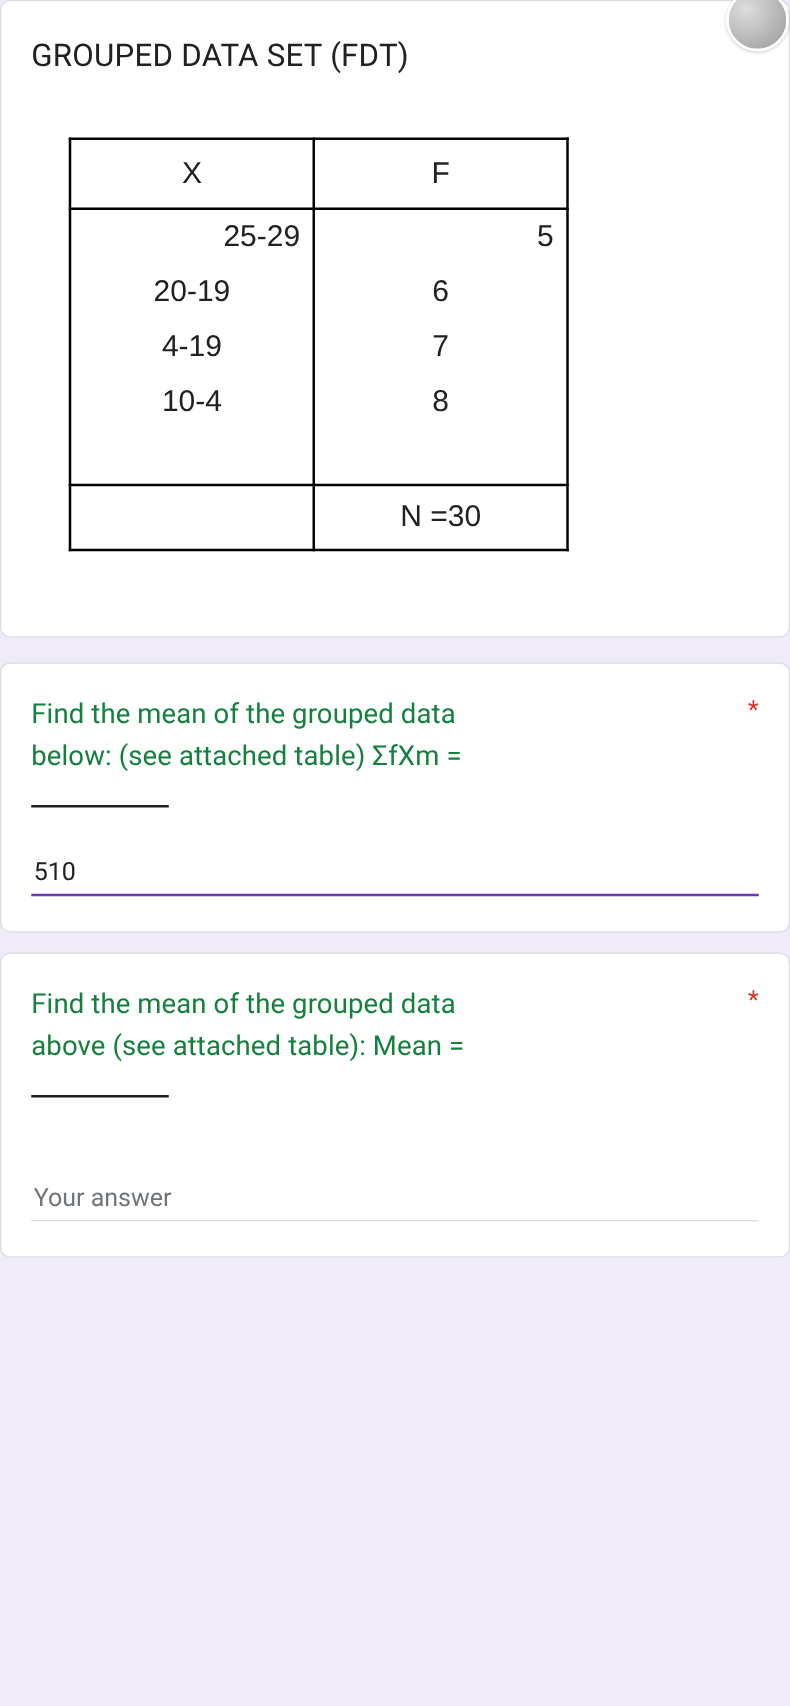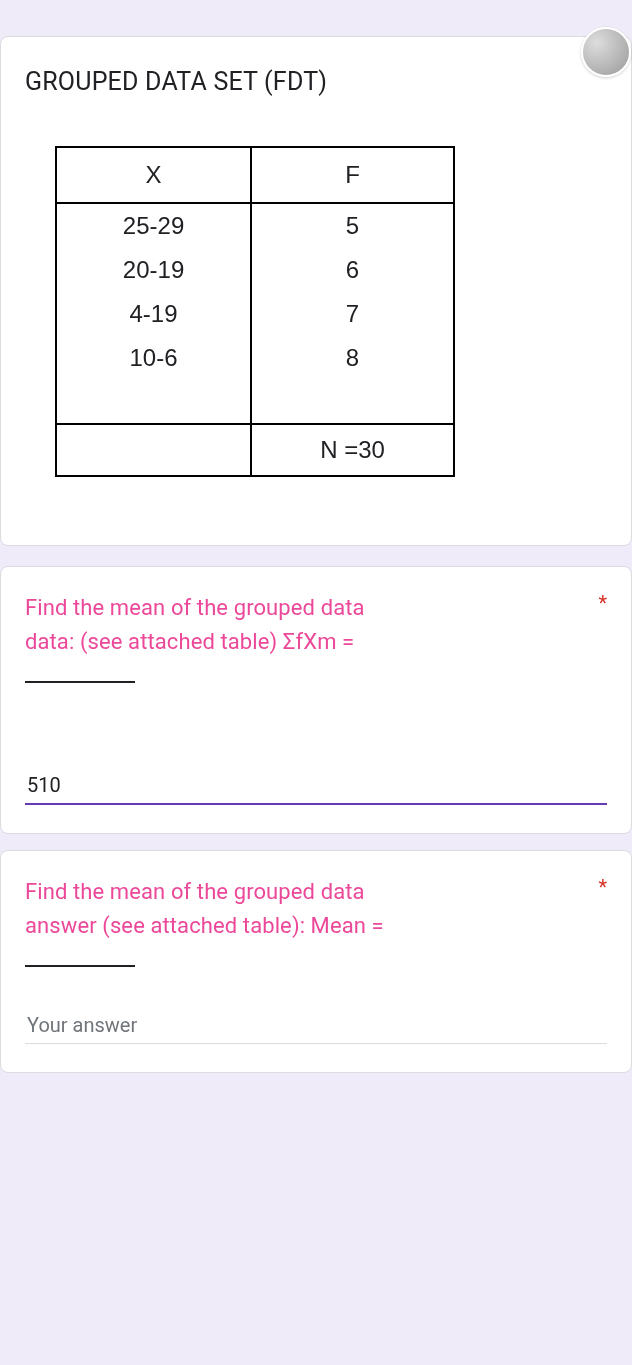--- a/index.html
+++ b/index.html
@@ -19,21 +19,20 @@
     background: #fff;
     border-radius: 8px;
     border: 1px solid #dadce0;
     margin: 0 0 16px 0;
     padding: 24px 24px 28px 24px;
     position: relative;
   }
   .card.first {
     padding-top: 30px;
     margin-bottom: 20px;
-    margin-top: 36px;
   }
   .title-text {
     font-size: 25px;
     letter-spacing: 0.2px;
     color: #202124;
     font-weight: 400;
   }
   
   .data-table {
     border-collapse: collapse;
@@ -55,34 +54,35 @@
   .data-table .body-cell {
     border-top: none;
     border-bottom: none;
     height: 44px;
   }
   .data-table .body-bottom {
     border-bottom: 2px solid #000;
   }
   .data-table .body-top {
     border-top: 2px solid #000;
+    text-align: right;
   }
   .data-table .footer-cell {
     height: 52px;
     border-radius: 19px;
   }
   .spacer-row td {
     border-top: none;
     height: 50px;
   }
   
   .question {
     font-size: 22px;
     line-height: 1.55;
-    color: #ec4899;
+    color: #15803d;
     letter-spacing: 0.1px;
     position: relative;
   }
   .required {
     color: #d93025;
     font-size: 20px;
     position: absolute;
     right: 24px;
     top: 24px;
   }
@@ -93,28 +93,28 @@
     vertical-align: baseline;
     margin-top: 12px;
   }
   .answer-input {
     width: 100%;
     border: none;
     border-bottom: 2px solid #673ab7;
     font-size: 20px;
     padding: 6px 2px;
     outline: none;
-    margin-top: 74px;
+    margin-top: 22px;
     font-family: inherit;
     color: #202124;
     background: transparent;
   }
   .answer-input.empty {
     border-bottom: 1px solid #dadce0;
-    margin-top: 29px;
+    margin-top: 50px;
   }
   .answer-input::placeholder {
     color: #70757a;
   }
   .avatar-stub {
     position: absolute;
     top: -10px;
     right: 0;
     width: 50px;
     height: 50px;
@@ -147,48 +147,48 @@
       </tr>
       <tr>
         <td class="body-cell">20-19</td>
         <td class="body-cell">6</td>
       </tr>
       <tr>
         <td class="body-cell">4-19</td>
         <td class="body-cell">7</td>
       </tr>
       <tr>
-        <td class="body-cell">10-6</td>
+        <td class="body-cell">10-4</td>
         <td class="body-cell">8</td>
       </tr>
       <tr class="spacer-row">
         <td class="body-cell body-bottom"></td>
         <td class="body-cell body-bottom"></td>
       </tr>
       <tr>
         <td class="footer-cell"></td>
         <td class="footer-cell">N =30</td>
       </tr>
     </tbody>
       </table>
   </div>
 
   <div class="card">
     <span class="required">*</span>
     <div class="question q-wrap">
       <span>Find the  mean of the grouped data</span><br>
-      <span>data: (see attached table)      ΣfXm =</span><br>
+      <span>below: (see attached table)      ΣfXm =</span><br>
       <span class="blank-line"></span>
     </div>
     <input type="text" class="answer-input" value="510" style="">
   </div>
 
   <div class="card" style="margin-bottom:0;">
     <span class="required">*</span>
     <div class="question q-wrap">
       <span>Find the  mean of the grouped data</span><br>
-      <span>answer  (see attached table):  Mean =</span><br>
+      <span>above  (see attached table):  Mean =</span><br>
       <span class="blank-line"></span>
     </div>
     <input type="text" class="answer-input empty" placeholder="Your answer" style="">
   </div>
 
 </div>
 
 </body></html>

